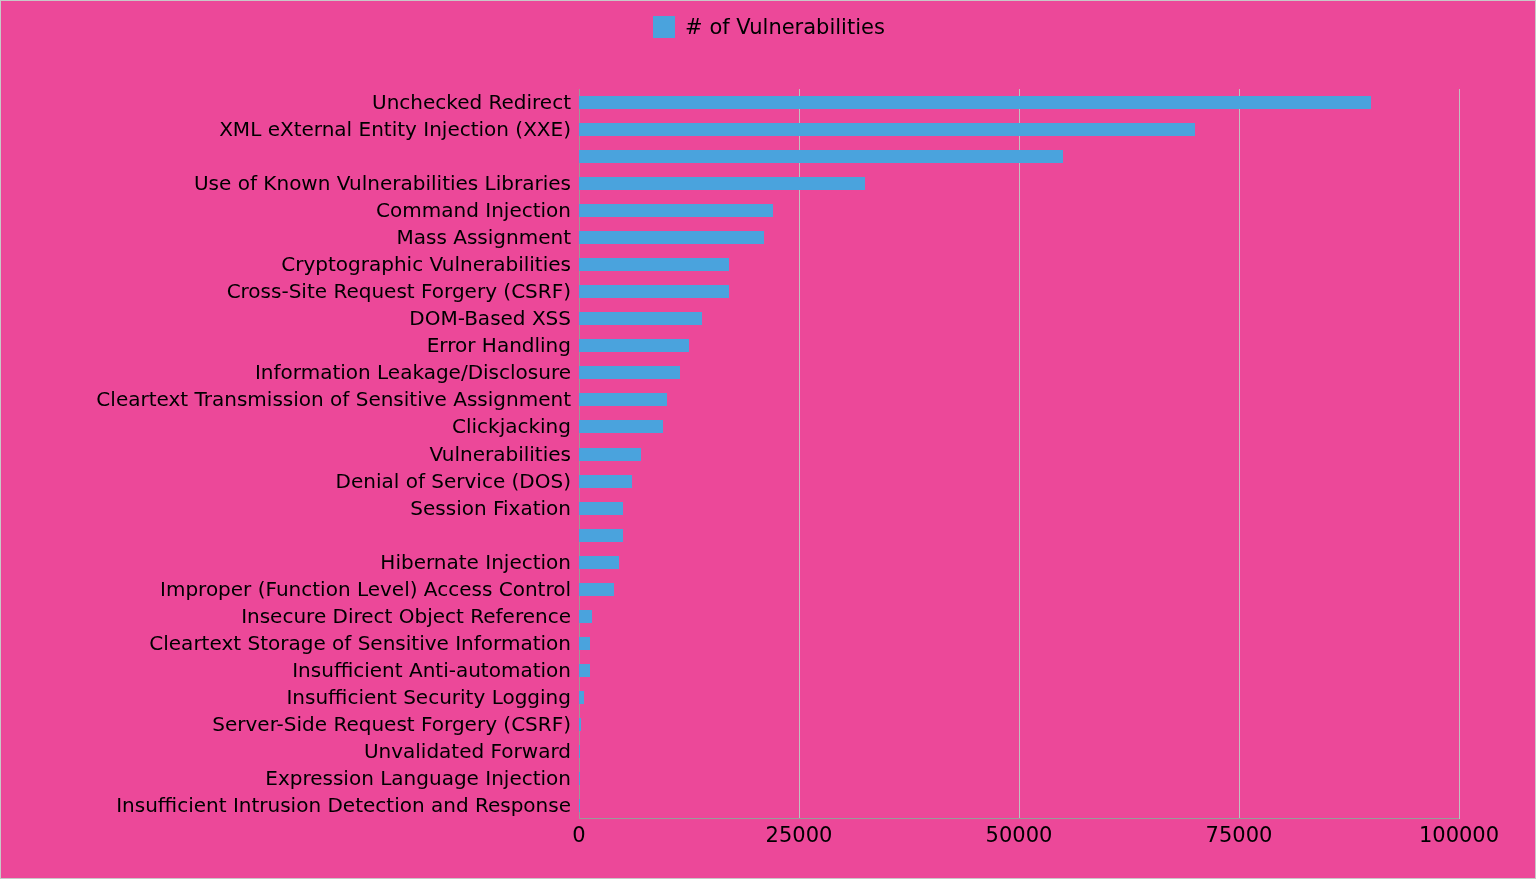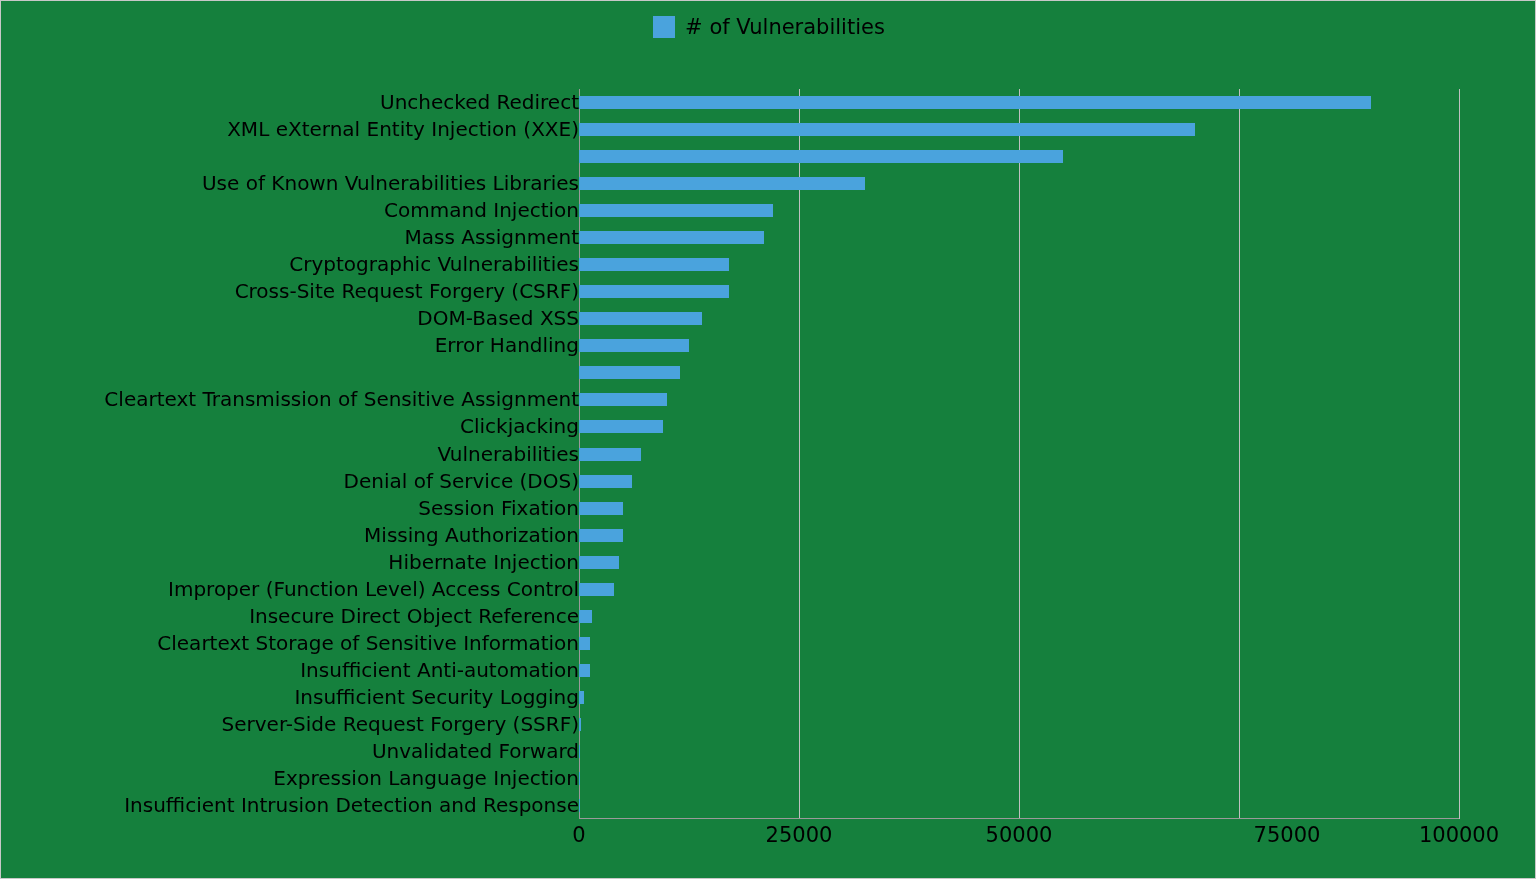--- a/index.html
+++ b/index.html
@@ -8,21 +8,21 @@
     background: #ffffff;
   }
   body {
     font-family: "DejaVu Sans", sans-serif;
   }
   #chart-root {
     position: relative;
     width: 1536px;
     height: 879px;
     box-sizing: border-box;
-    background: #15803d;
+    background: #ec4899;
     border: 1px solid #c8c8c8;
     overflow: hidden;
   }
   
   #legend {
     position: absolute;
     top: 14px;
     left: 0;
     width: 1536px;
     display: flex;
@@ -87,21 +87,21 @@
     display: flex;
     align-items: center;
   }
   .bar {
     height: 13px;
     background: #4aa3dd;
   }
   
   #cat-labels {
     position: absolute;
-    left: 8px;
+    left: 0;
     top: 88px;
     width: 570px;
     height: 730px;
   }
   .cat-label {
     position: absolute;
     right: 0;
     height: 27px;
     line-height: 27px;
     text-align: right;
@@ -139,33 +139,33 @@
   <div id="cat-labels">
       <div class="cat-label" style="top: 0.0185185px;">Unchecked Redirect</div>
       <div class="cat-label" style="top: 27.0556px; margin-left: 24px;">XML eXternal Entity Injection (XXE)</div>
       <div class="cat-label" style="top: 81.1296px;">Use of Known Vulnerabilities Libraries</div>
       <div class="cat-label" style="top: 108.167px;">Command Injection</div>
       <div class="cat-label" style="top: 135.204px;">Mass Assignment</div>
       <div class="cat-label" style="top: 162.241px;">Cryptographic Vulnerabilities</div>
       <div class="cat-label" style="top: 189.278px;">Cross-Site Request Forgery (CSRF)</div>
       <div class="cat-label" style="top: 216.315px;">DOM-Based XSS</div>
       <div class="cat-label" style="top: 243.352px;">Error Handling</div>
+      <div class="cat-label" style="top: 270.389px;">Information Leakage/Disclosure</div>
       <div class="cat-label" style="top: 297.426px;">Cleartext Transmission of Sensitive Assignment</div>
       <div class="cat-label" style="top: 324.463px;">Clickjacking</div>
       <div class="cat-label" style="top: 351.5px;">Vulnerabilities</div>
       <div class="cat-label" style="top: 378.537px;">Denial of Service (DOS)</div>
       <div class="cat-label" style="top: 405.574px;">Session Fixation</div>
-      <div class="cat-label" style="top: 432.611px;">Missing Authorization</div>
       <div class="cat-label" style="top: 459.648px;">Hibernate Injection</div>
       <div class="cat-label" style="top: 486.685px;">Improper (Function Level) Access Control</div>
       <div class="cat-label" style="top: 513.722px;">Insecure Direct Object Reference</div>
       <div class="cat-label" style="top: 540.759px;">Cleartext Storage of Sensitive Information</div>
       <div class="cat-label" style="top: 567.796px; margin-left: 40px;">Insufficient Anti-automation</div>
       <div class="cat-label" style="top: 594.833px;">Insufficient Security Logging</div>
-      <div class="cat-label" style="top: 621.87px;">Server-Side Request Forgery (SSRF)</div>
+      <div class="cat-label" style="top: 621.87px;">Server-Side Request Forgery (CSRF)</div>
       <div class="cat-label" style="top: 648.907px;">Unvalidated Forward</div>
       <div class="cat-label" style="top: 675.944px;">Expression Language Injection</div>
       <div class="cat-label" style="top: 702.981px;">Insufficient Intrusion Detection and Response</div>
     </div>
 
   <div id="plot">
     <div id="gridlines">
         <div class="gridline" style="left: 0px;"></div>
         <div class="gridline" style="left: 220px;"></div>
         <div class="gridline" style="left: 440px;"></div>
@@ -256,17 +256,17 @@
         <div class="row" style="top: 702.981px;">
           <div class="bar" style="width: 0.704px; background: rgb(74, 163, 221);"></div>
         </div>
       </div>
   </div>
 
   <div id="xticks">
       <div class="xtick" style="left: 0px;">0</div>
       <div class="xtick" style="left: 220px;">25000</div>
       <div class="xtick" style="left: 440px;">50000</div>
-      <div class="xtick" style="left: 660px; margin-left: 48px;">75000</div>
+      <div class="xtick" style="left: 660px;">75000</div>
       <div class="xtick" style="left: 880px;">100000</div>
     </div>
 
 </div>
 
 </body></html>

